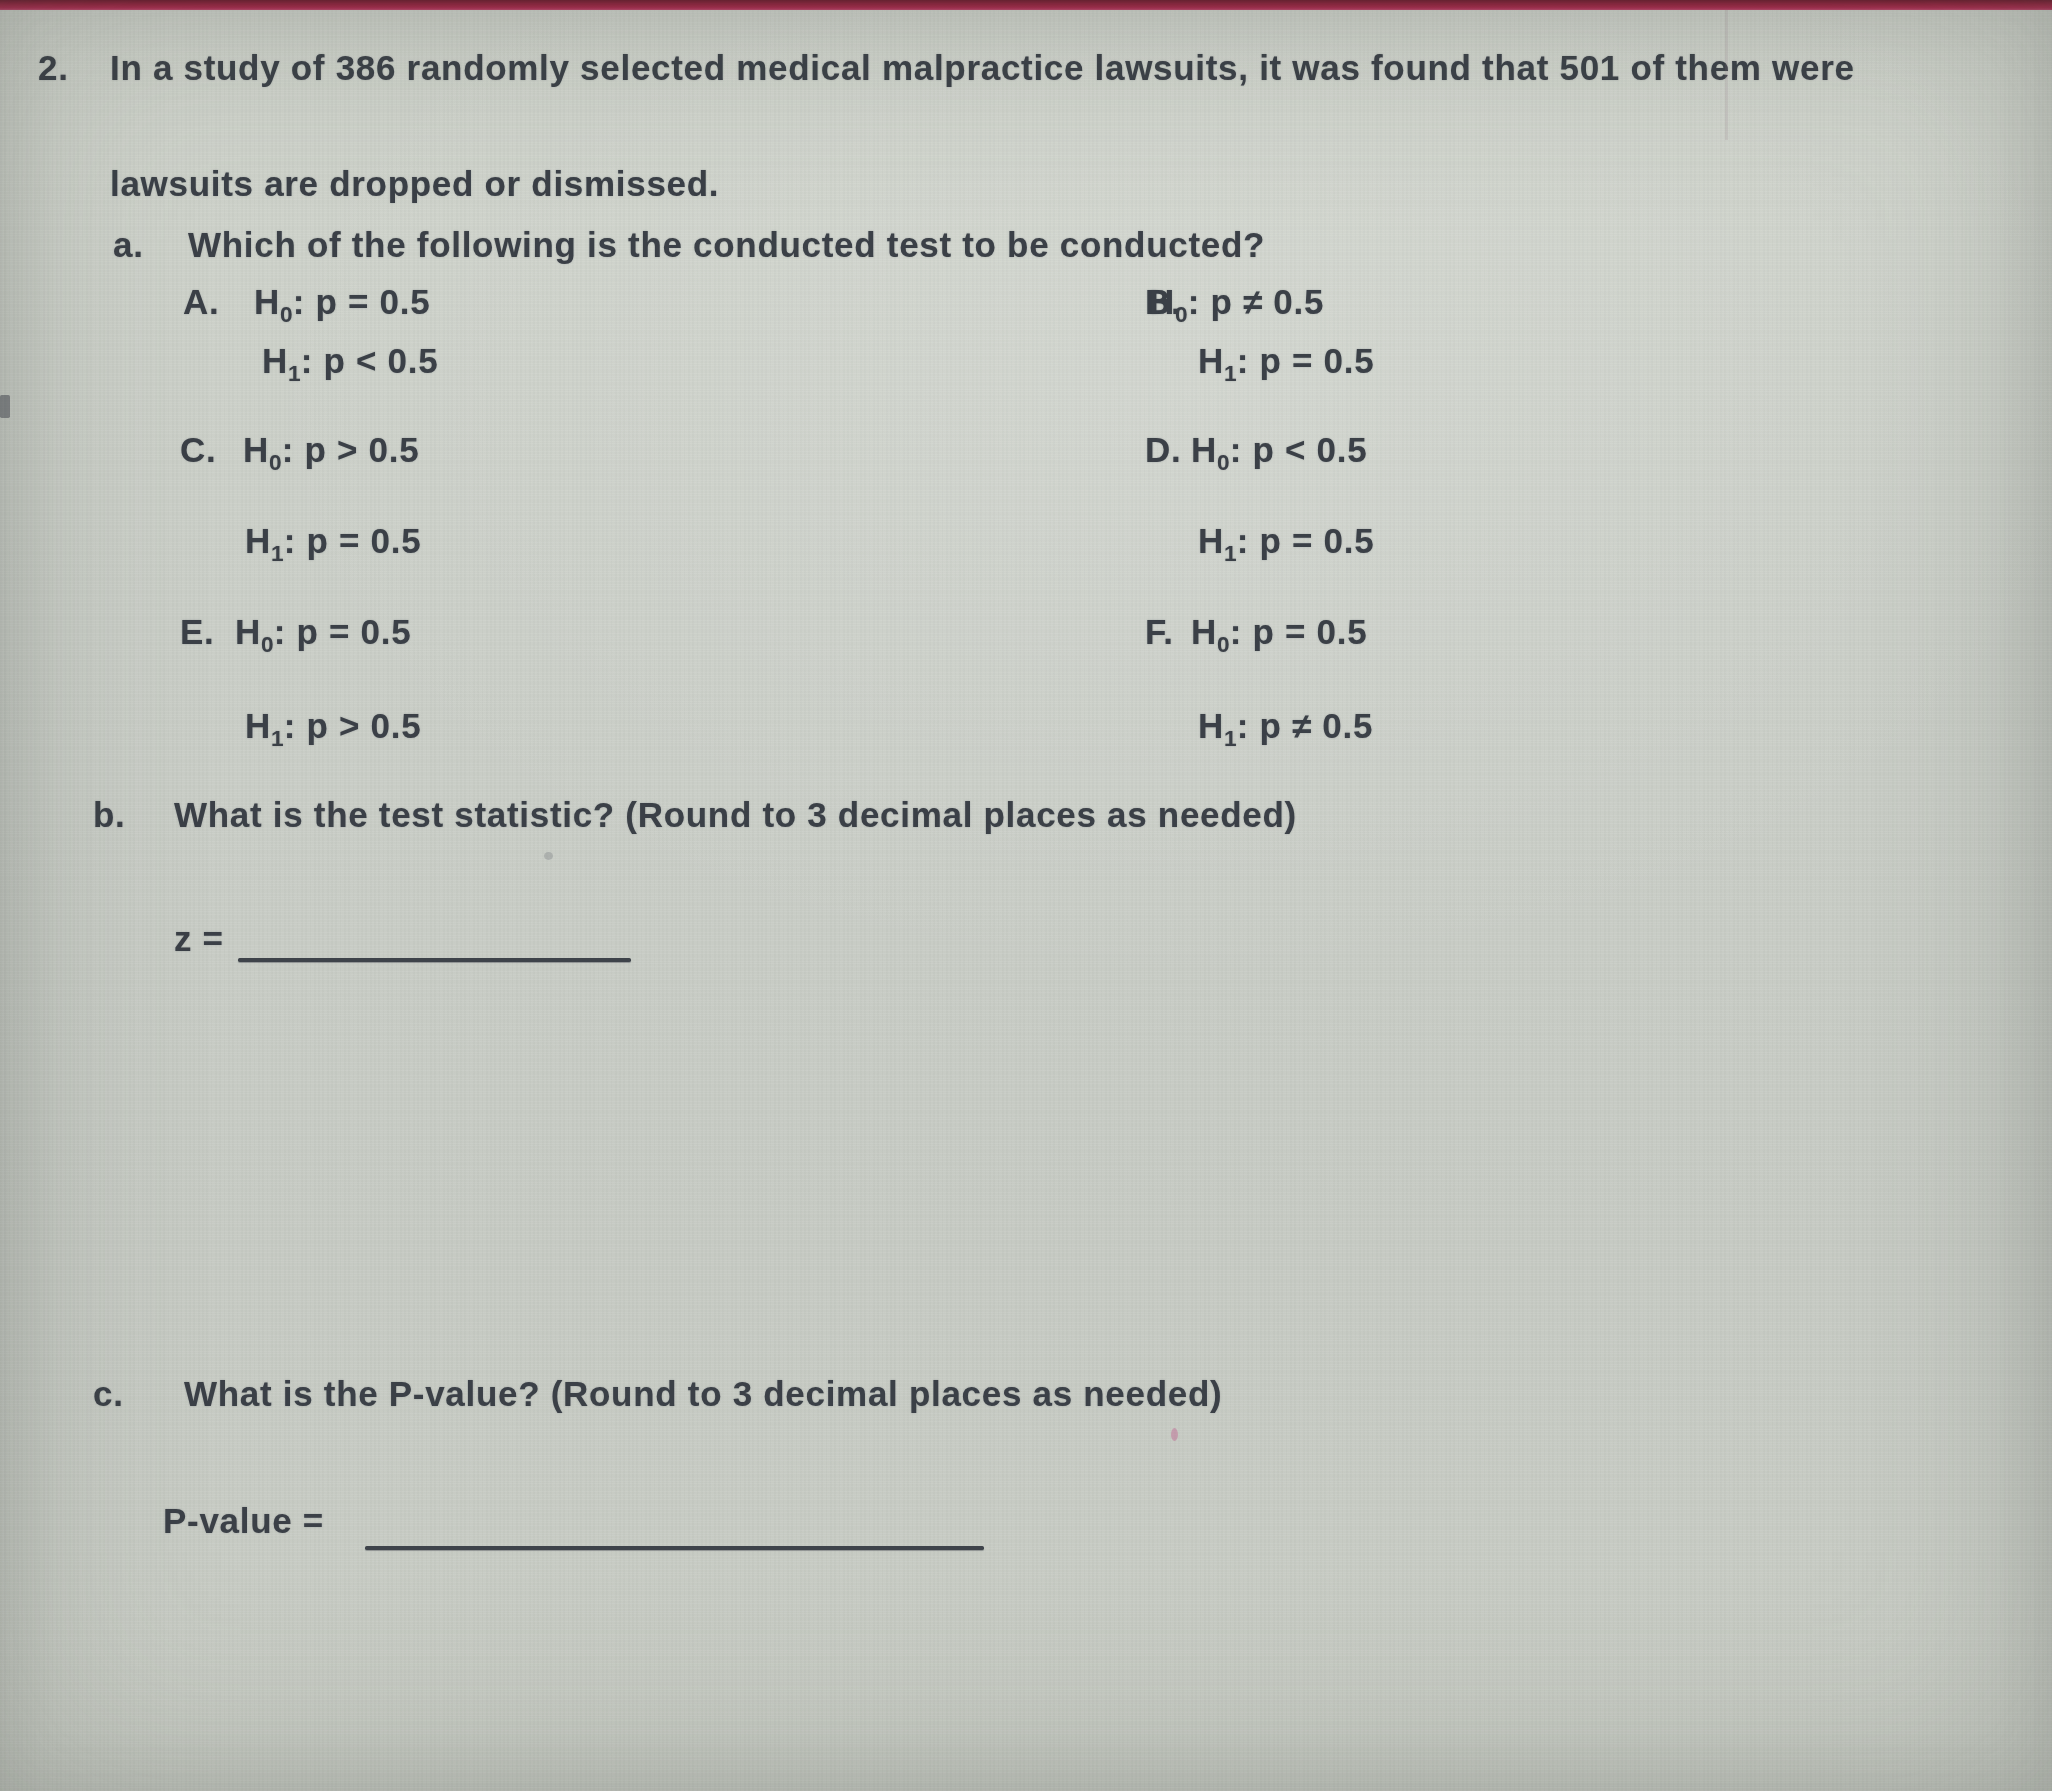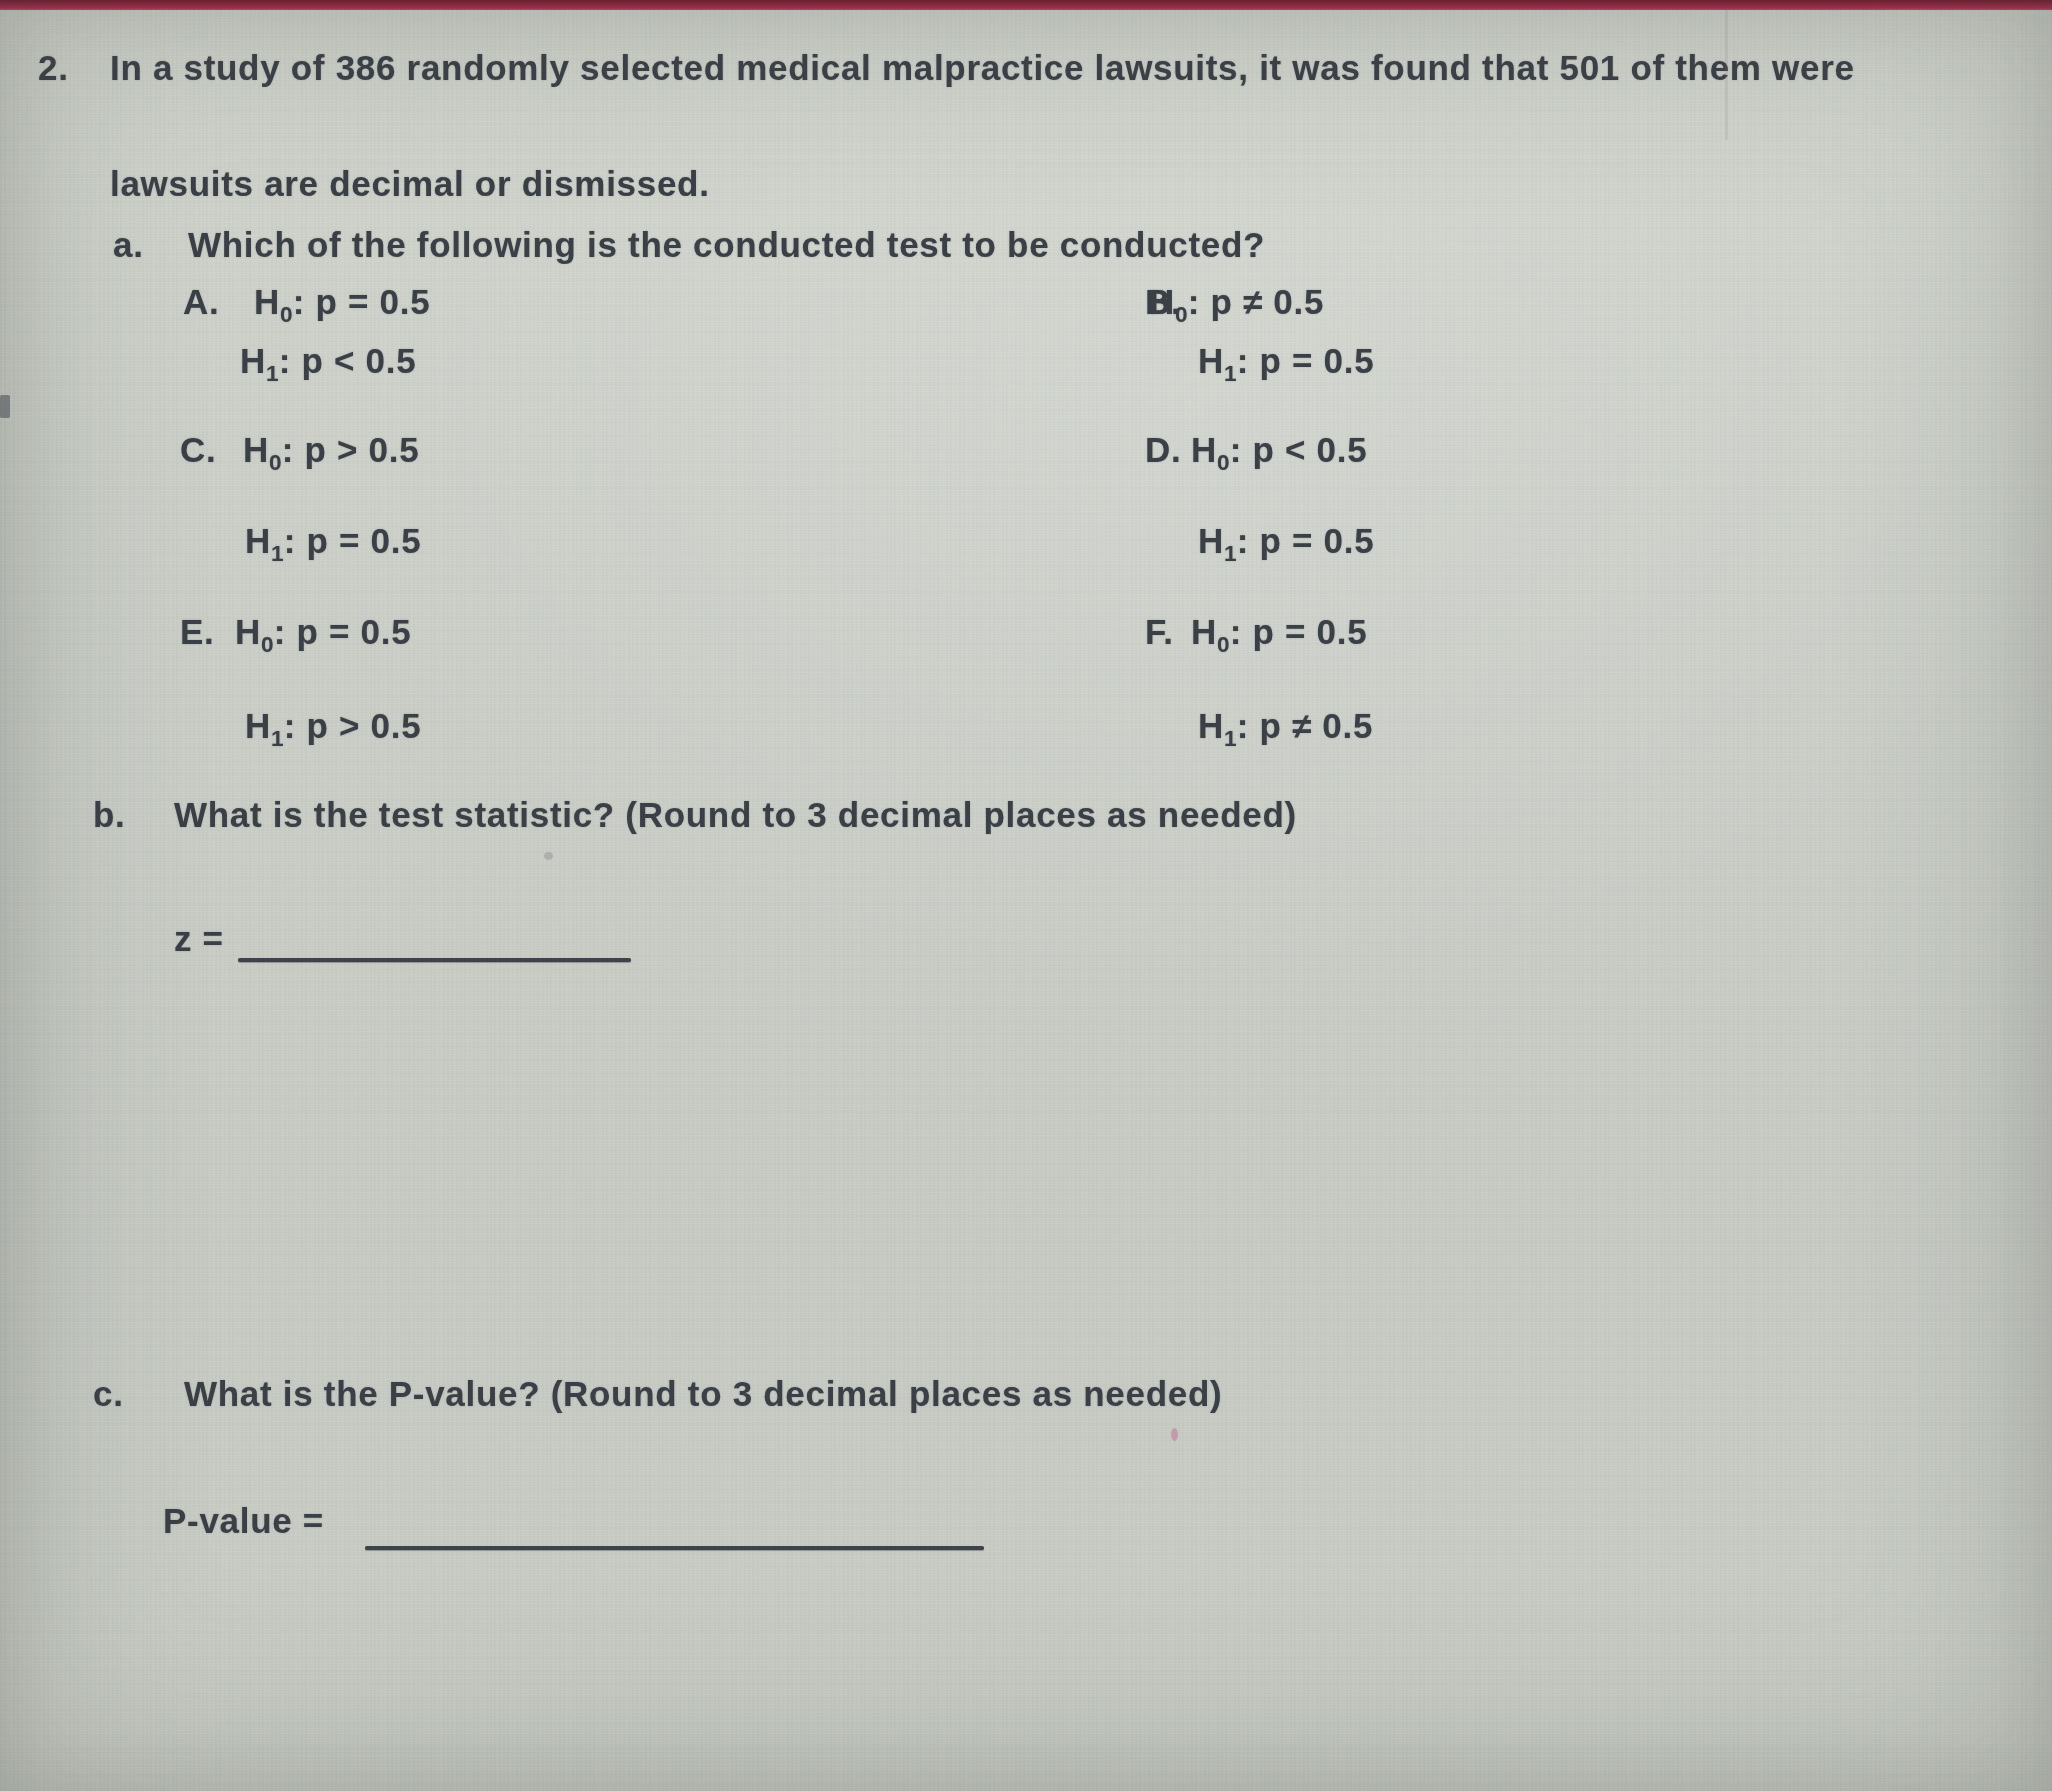--- a/index.html
+++ b/index.html
@@ -39,31 +39,31 @@
 </head>
 <body>
 
 <div class="screen">
   <div class="topbar"></div>
 
   <div class="textlayer">
 
     <div class="t" style="left:38px; top:48px">2.</div>
     <div class="t" style="left:110px; top:48px">In a study of 386 randomly selected medical malpractice lawsuits, it was found that 501 of them were</div>
-    <div class="t" style="left:110px; top:164px">lawsuits are decimal or dismissed.</div>
+    <div class="t" style="left:110px; top:164px">lawsuits are dropped or dismissed.</div>
 
     <div class="t" style="left:113px; top:225px">a.</div>
     <div class="t" style="left:188px; top:225px">Which of the following is the conducted test to be conducted?</div>
 
     <div class="t" style="left:183px; top:282px">A.</div>
     <div class="t hyp" style="left:254px; top:282px"><span>H</span><sub>0</sub><span>: p = 0.5</span></div>
     <div class="t" style="left:1145px; top:282px">B.</div>
     <div class="t hyp" style="left:1149px; top:282px"><span>H</span><sub>0</sub><span>: p ≠ 0.5</span></div>
 
-    <div class="t hyp" style="left:240px; top:341px"><span>H</span><sub>1</sub><span>: p &lt; 0.5</span></div>
+    <div class="t hyp" style="left:262px; top:341px"><span>H</span><sub>1</sub><span>: p &lt; 0.5</span></div>
     <div class="t hyp" style="left:1198px; top:341px"><span>H</span><sub>1</sub><span>: p = 0.5</span></div>
 
     <div class="t" style="left:180px; top:430px">C.</div>
     <div class="t hyp" style="left:243px; top:430px"><span>H</span><sub>0</sub><span>: p &gt; 0.5</span></div>
     <div class="t" style="left:1145px; top:430px">D.</div>
     <div class="t hyp" style="left:1191px; top:430px"><span>H</span><sub>0</sub><span>: p &lt; 0.5</span></div>
 
     <div class="t hyp" style="left:245px; top:521px"><span>H</span><sub>1</sub><span>: p = 0.5</span></div>
     <div class="t hyp" style="left:1198px; top:521px"><span>H</span><sub>1</sub><span>: p = 0.5</span></div>
 

